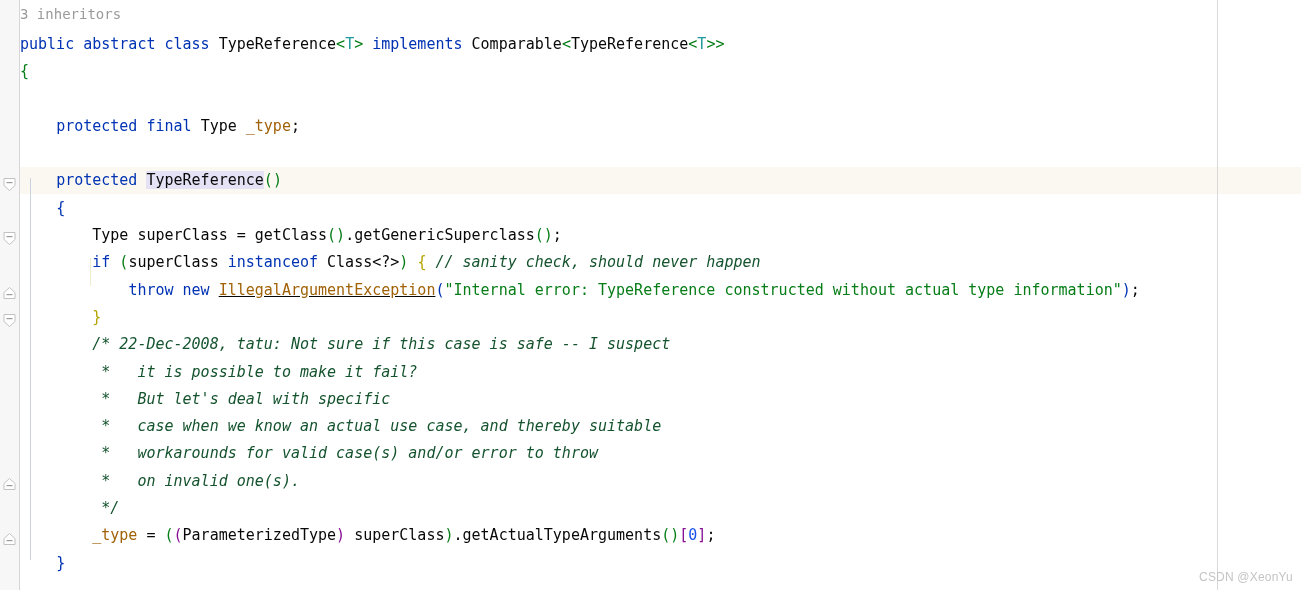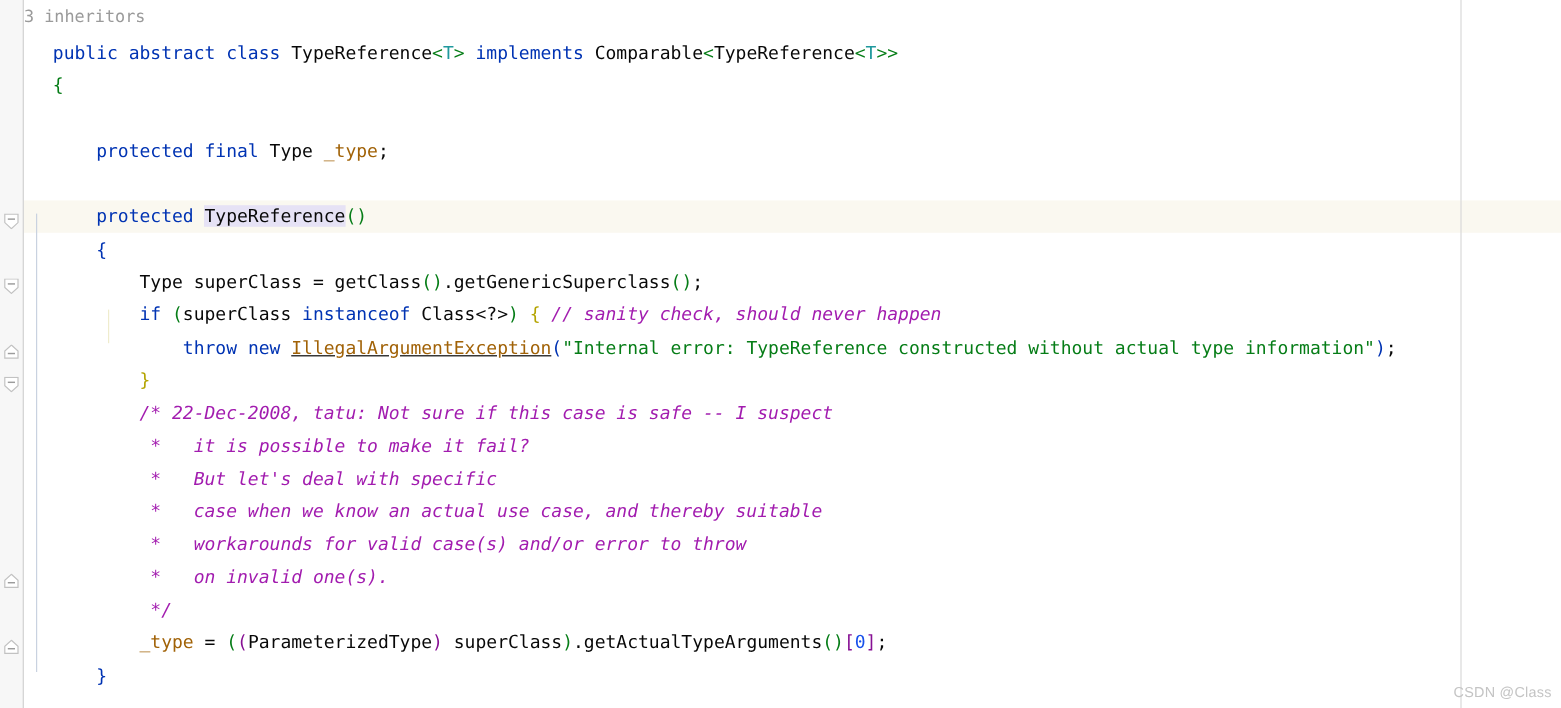--- a/index.html
+++ b/index.html
@@ -70,39 +70,38 @@
     font-size: 15px;
     line-height: 27.3px;
     white-space: pre;
     color: #080808;
   }
   .ln {
     position: relative;
     height: 27.3px;
     padding-left: 0px;
     white-space: pre;
-    margin-left: 24px;
   }
 
   
   .iguide {
     position: absolute;
     width: 1px;
     background: #c9d2e0;
   }
   .iguide.warm { background: #efeccd; }
 
   
   .kw      { color: #0033b3; }
   .ident   { color: #080808; }
   .type    { color: #080808; }
   .field   { color: #a16207; }
   .str     { color: #067d17; }
   .num     { color: #1750eb; }
-  .cmt     { color: #a21caf; font-style: italic; }
+  .cmt     { color: #14532d; font-style: italic; }
   .gen     { color: #067d17; }
   .gent    { color: #20999d; }
   .brkt-y  { color: #b4a400; }
   .brkt-g  { color: #067d17; }
   .brkt-b  { color: #0033b3; }
   .brkt-m  { color: #871094; }
   .link    { color: #a16207; text-decoration: underline; text-decoration-color:#080808; }
   .sel     { background: #e6e2f5; }
   .hint    { color: #9a9a9a; font-size: 14px; font-style: normal; }
 
@@ -182,15 +181,15 @@
       <div class="iguide" style="left: 30px; top: 178px; height: 382px;"></div>
       <div class="iguide warm" style="left: 90px; top: 258px; height: 28px;"></div>
     </div>
 
   <div class="inheritors">
     <span class="hint">3 inheritors</span>
   </div>
 
   <div class="code" id="code-body" style="padding-top: 31px;"><div class="ln"><span class="kw">public</span><span class="ident"> </span><span class="kw">abstract</span><span class="ident"> </span><span class="kw">class</span><span class="ident"> </span><span class="type">TypeReference</span><span class="gen">&lt;</span><span class="gent">T</span><span class="gen">&gt;</span><span class="ident"> </span><span class="kw">implements</span><span class="ident"> </span><span class="type">Comparable</span><span class="gen">&lt;</span><span class="type">TypeReference</span><span class="gen">&lt;</span><span class="gent">T</span><span class="gen">&gt;</span><span class="gen">&gt;</span></div><div class="ln"><span class="brkt-g">{</span></div><div class="ln">&nbsp;</div><div class="ln"><span class="ident">    </span><span class="kw">protected</span><span class="ident"> </span><span class="kw">final</span><span class="ident"> </span><span class="type">Type</span><span class="ident"> </span><span class="field">_type</span><span class="ident">;</span></div><div class="ln">&nbsp;</div><div class="ln"><span class="ident">    </span><span class="kw">protected</span><span class="ident"> </span><span class="type sel">TypeReference</span><span class="brkt-g">(</span><span class="brkt-g">)</span></div><div class="ln"><span class="ident">    </span><span class="brkt-b">{</span></div><div class="ln"><span class="ident">        </span><span class="type">Type</span><span class="ident"> superClass = </span><span class="ident">getClass</span><span class="brkt-g">(</span><span class="brkt-g">)</span><span class="ident">.getGenericSuperclass</span><span class="brkt-g">(</span><span class="brkt-g">)</span><span class="ident">;</span></div><div class="ln"><span class="ident">        </span><span class="kw">if</span><span class="ident"> </span><span class="brkt-g">(</span><span class="ident">superClass </span><span class="kw">instanceof</span><span class="ident"> </span><span class="type">Class</span><span class="ident">&lt;?&gt;</span><span class="brkt-g">)</span><span class="ident"> </span><span class="brkt-y">{</span><span class="ident"> </span><span class="cmt">// sanity check, should never happen</span></div><div class="ln"><span class="ident">            </span><span class="kw">throw</span><span class="ident"> </span><span class="kw">new</span><span class="ident"> </span><span class="link">IllegalArgumentException</span><span class="brkt-b">(</span><span class="str">"Internal error: TypeReference constructed without actual type information"</span><span class="brkt-b">)</span><span class="ident">;</span></div><div class="ln"><span class="ident">        </span><span class="brkt-y">}</span></div><div class="ln"><span class="ident">        </span><span class="cmt">/* 22-Dec-2008, tatu: Not sure if this case is safe -- I suspect</span></div><div class="ln"><span class="ident">         </span><span class="cmt">*   it is possible to make it fail?</span></div><div class="ln"><span class="ident">         </span><span class="cmt">*   But let's deal with specific</span></div><div class="ln"><span class="ident">         </span><span class="cmt">*   case when we know an actual use case, and thereby suitable</span></div><div class="ln"><span class="ident">         </span><span class="cmt">*   workarounds for valid case(s) and/or error to throw</span></div><div class="ln"><span class="ident">         </span><span class="cmt">*   on invalid one(s).</span></div><div class="ln"><span class="ident">         </span><span class="cmt">*/</span></div><div class="ln"><span class="ident">        </span><span class="field">_type</span><span class="ident"> = </span><span class="brkt-g">(</span><span class="brkt-m">(</span><span class="type">ParameterizedType</span><span class="brkt-m">)</span><span class="ident"> superClass</span><span class="brkt-g">)</span><span class="ident">.getActualTypeArguments</span><span class="brkt-g">(</span><span class="brkt-g">)</span><span class="brkt-m">[</span><span class="num">0</span><span class="brkt-m">]</span><span class="ident">;</span></div><div class="ln"><span class="ident">    </span><span class="brkt-b">}</span></div></div>
 
-  <div class="watermark">CSDN @Class</div>
+  <div class="watermark">CSDN @XeonYu</div>
 
 </div>
 
 </body></html>

